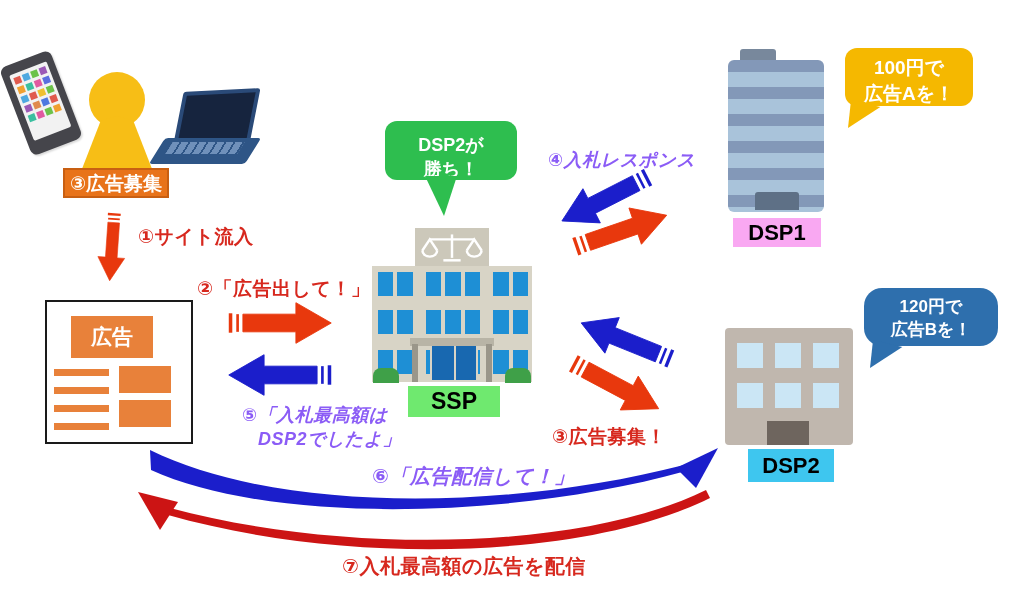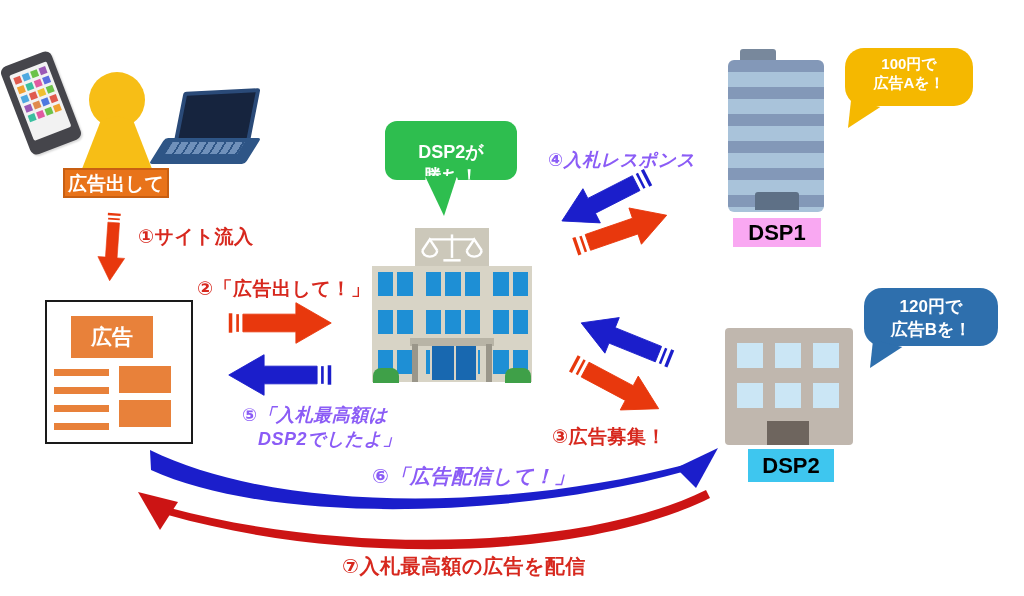--- a/index.html
+++ b/index.html
@@ -59,24 +59,24 @@
   .dsp2-body{left:725px;top:328px;width:128px;height:117px;background:#c0b7ae;border-radius:4px;}
   .dsp2-wins{position:absolute;left:737px;top:343px;width:104px;display:grid;
     grid-template-columns:repeat(3,26px);grid-auto-rows:25px;column-gap:12px;row-gap:15px;}
   .dsp2-wins i{display:block;background:#cbe6f5;}
   .dsp2-door{left:767px;top:421px;width:42px;height:24px;background:#6e655e;}
   .dsp2-label{left:748px;top:449px;width:86px;height:33px;background:#3ec6ef;color:#000;
     font-weight:bold;font-size:22px;line-height:33px;text-align:center;}
   
   .bubble{position:absolute;border-radius:12px;color:#fff;font-weight:bold;text-align:center;}
   .bubble .ln{display:block;}
-  .bub-green{left:385px;top:121px;width:132px;height:59px;background:#2ebe4f;font-size:18px;padding-top:19px;box-sizing:border-box;}
+  .bub-green{left:385px;top:121px;width:132px;height:59px;background:#2ebe4f;font-size:18px;padding-top:12px;box-sizing:border-box;}
   .tail-green{left:416px;top:176px;width:50px;height:40px;background:#2ebe4f;
     clip-path:polygon(18% 0,82% 0,56% 100%);}
-  .bub-yellow{left:845px;top:48px;width:128px;height:58px;background:#f5b800;font-size:15px;padding-top:7px;box-sizing:border-box;border-radius:19px;}
+  .bub-yellow{left:845px;top:48px;width:128px;height:58px;background:#f5b800;font-size:19px;padding-top:7px;box-sizing:border-box;}
   .tail-yellow{left:848px;top:100px;width:38px;height:28px;background:#f5b800;
     clip-path:polygon(0 100%,8% 0,85% 25%);}
   .bub-blue{left:864px;top:288px;width:134px;height:58px;background:#2e6fad;font-size:17px;padding-top:7px;box-sizing:border-box;border-radius:18px;}
   .tail-blue{left:870px;top:340px;width:38px;height:28px;background:#2e6fad;
     clip-path:polygon(0 100%,8% 0,85% 25%);}
   
   .curves{left:110px;top:432px;width:640px;height:140px;}
   .s5line2{margin-left:16px;}
 </style>
 </head>
@@ -111,21 +111,21 @@
         </g>
       </svg>
     </div>
   </div>
   <div class="abs person-head"></div>
   <div class="abs person-body"></div>
   <div class="abs laptop-screen"></div>
   <div class="abs laptop-base">
       <div class="laptop-keys"></div>
     </div>
-  <div class="abs user-label">広告出して</div>
+  <div class="abs user-label">③広告募集</div>
 
   <div class="barrow" style="left:77px;top:223px;width:70px;height:48px;transform:rotate(94deg);">
     <svg viewBox="0 0 120 50">
         <path d="M4,14 V36" class="fill-red" stroke-width="4" fill="none"></path>
         <path d="M12,15 V35" class="fill-red" stroke-width="3" fill="none"></path>
         <polygon class="fill-red" points="18,15 78,15 78,2 118,25 78,48 78,35 18,35"></polygon>
       </svg>
   </div>
   <div class="step red" style="left:138px;top:224px;">①サイト流入</div>
 
@@ -203,20 +203,21 @@
       <i></i>
       <i></i>
       <i></i>
     </div>
   <div class="abs ssp-door"></div>
   <div class="abs ssp-awning"></div>
   <div class="abs ssp-pillar" style="left:412px;"></div>
   <div class="abs ssp-pillar" style="left:486px;"></div>
   <div class="abs bush" style="left:373px;"></div>
   <div class="abs bush" style="left:505px;"></div>
+  <div class="abs ssp-label">SSP</div>
 
   <div class="step blue" style="left:548px;top:148px;font-size:18px;">④入札レスポンス</div>
   <div class="barrow" style="left:555px;top:178px;width:100px;height:42px;transform:rotate(153deg);">
     <svg viewBox="0 0 120 50">
         <path d="M4,14 V36" class="fill-blue" stroke-width="4" fill="none"></path>
         <path d="M12,15 V35" class="fill-blue" stroke-width="3" fill="none"></path>
         <polygon class="fill-blue" points="18,15 78,15 78,2 118,25 78,48 78,35 18,35"></polygon>
       </svg>
   </div>
   <div class="barrow" style="left:571px;top:210px;width:100px;height:42px;transform:rotate(-19deg);">

